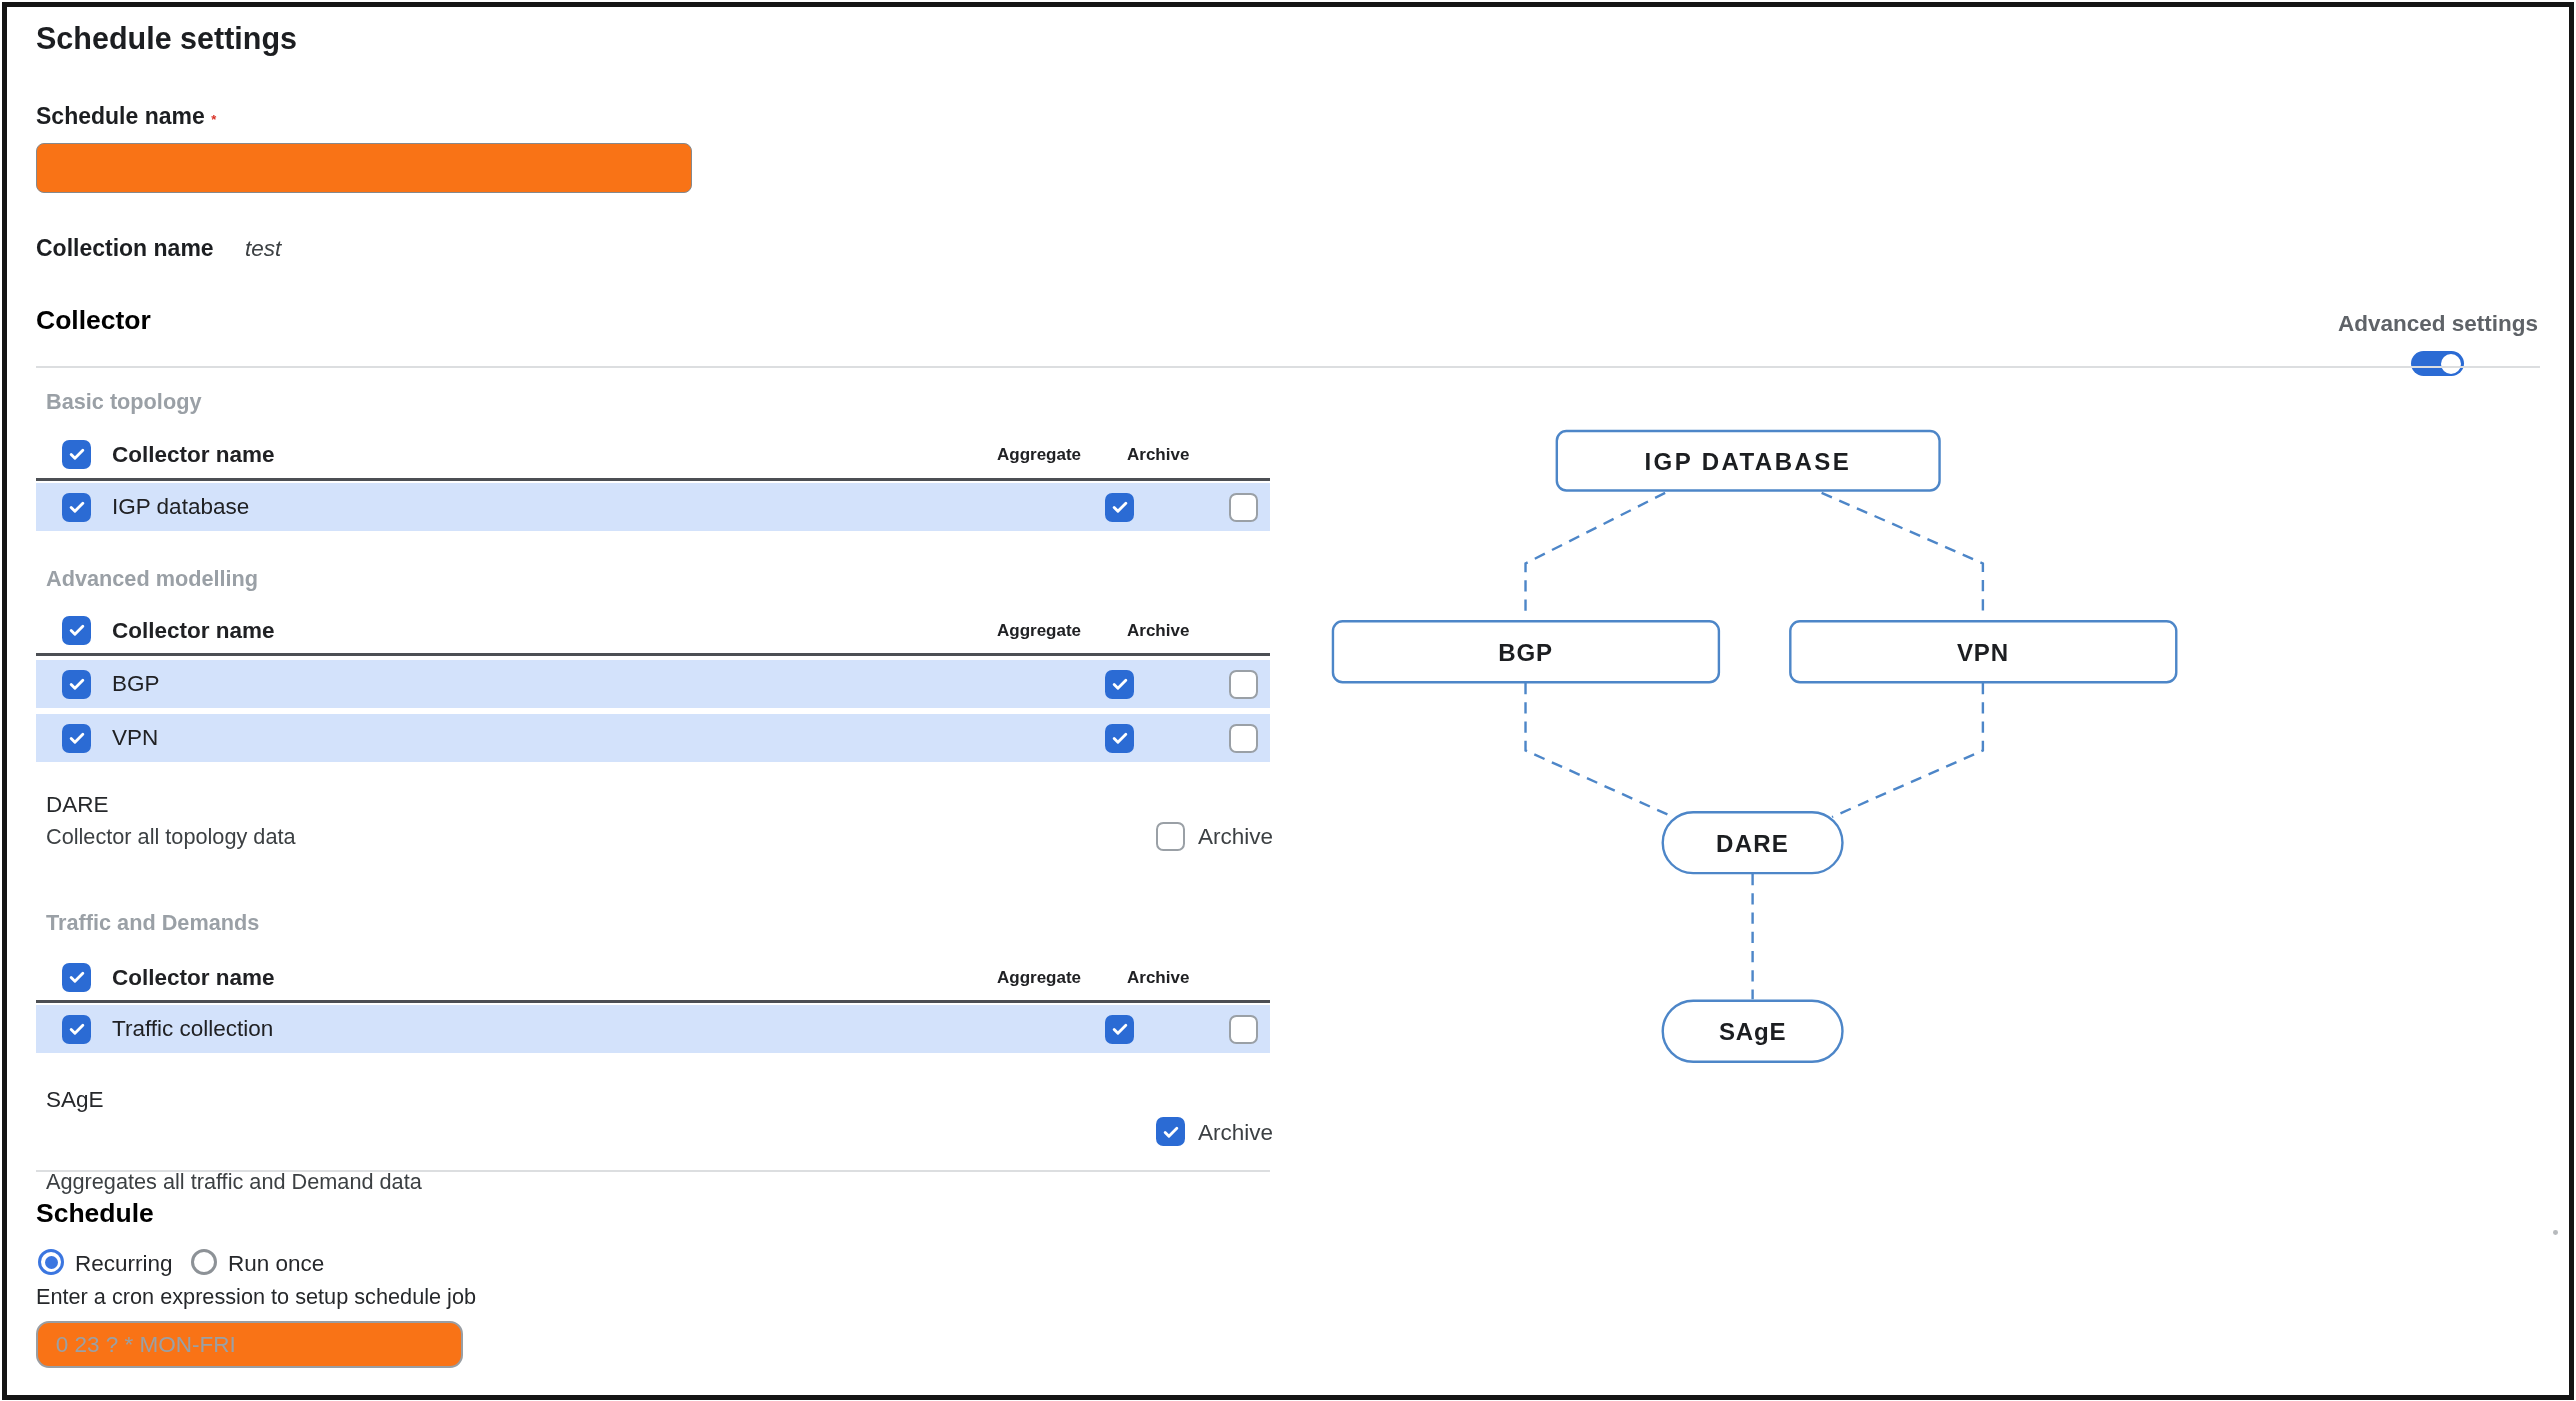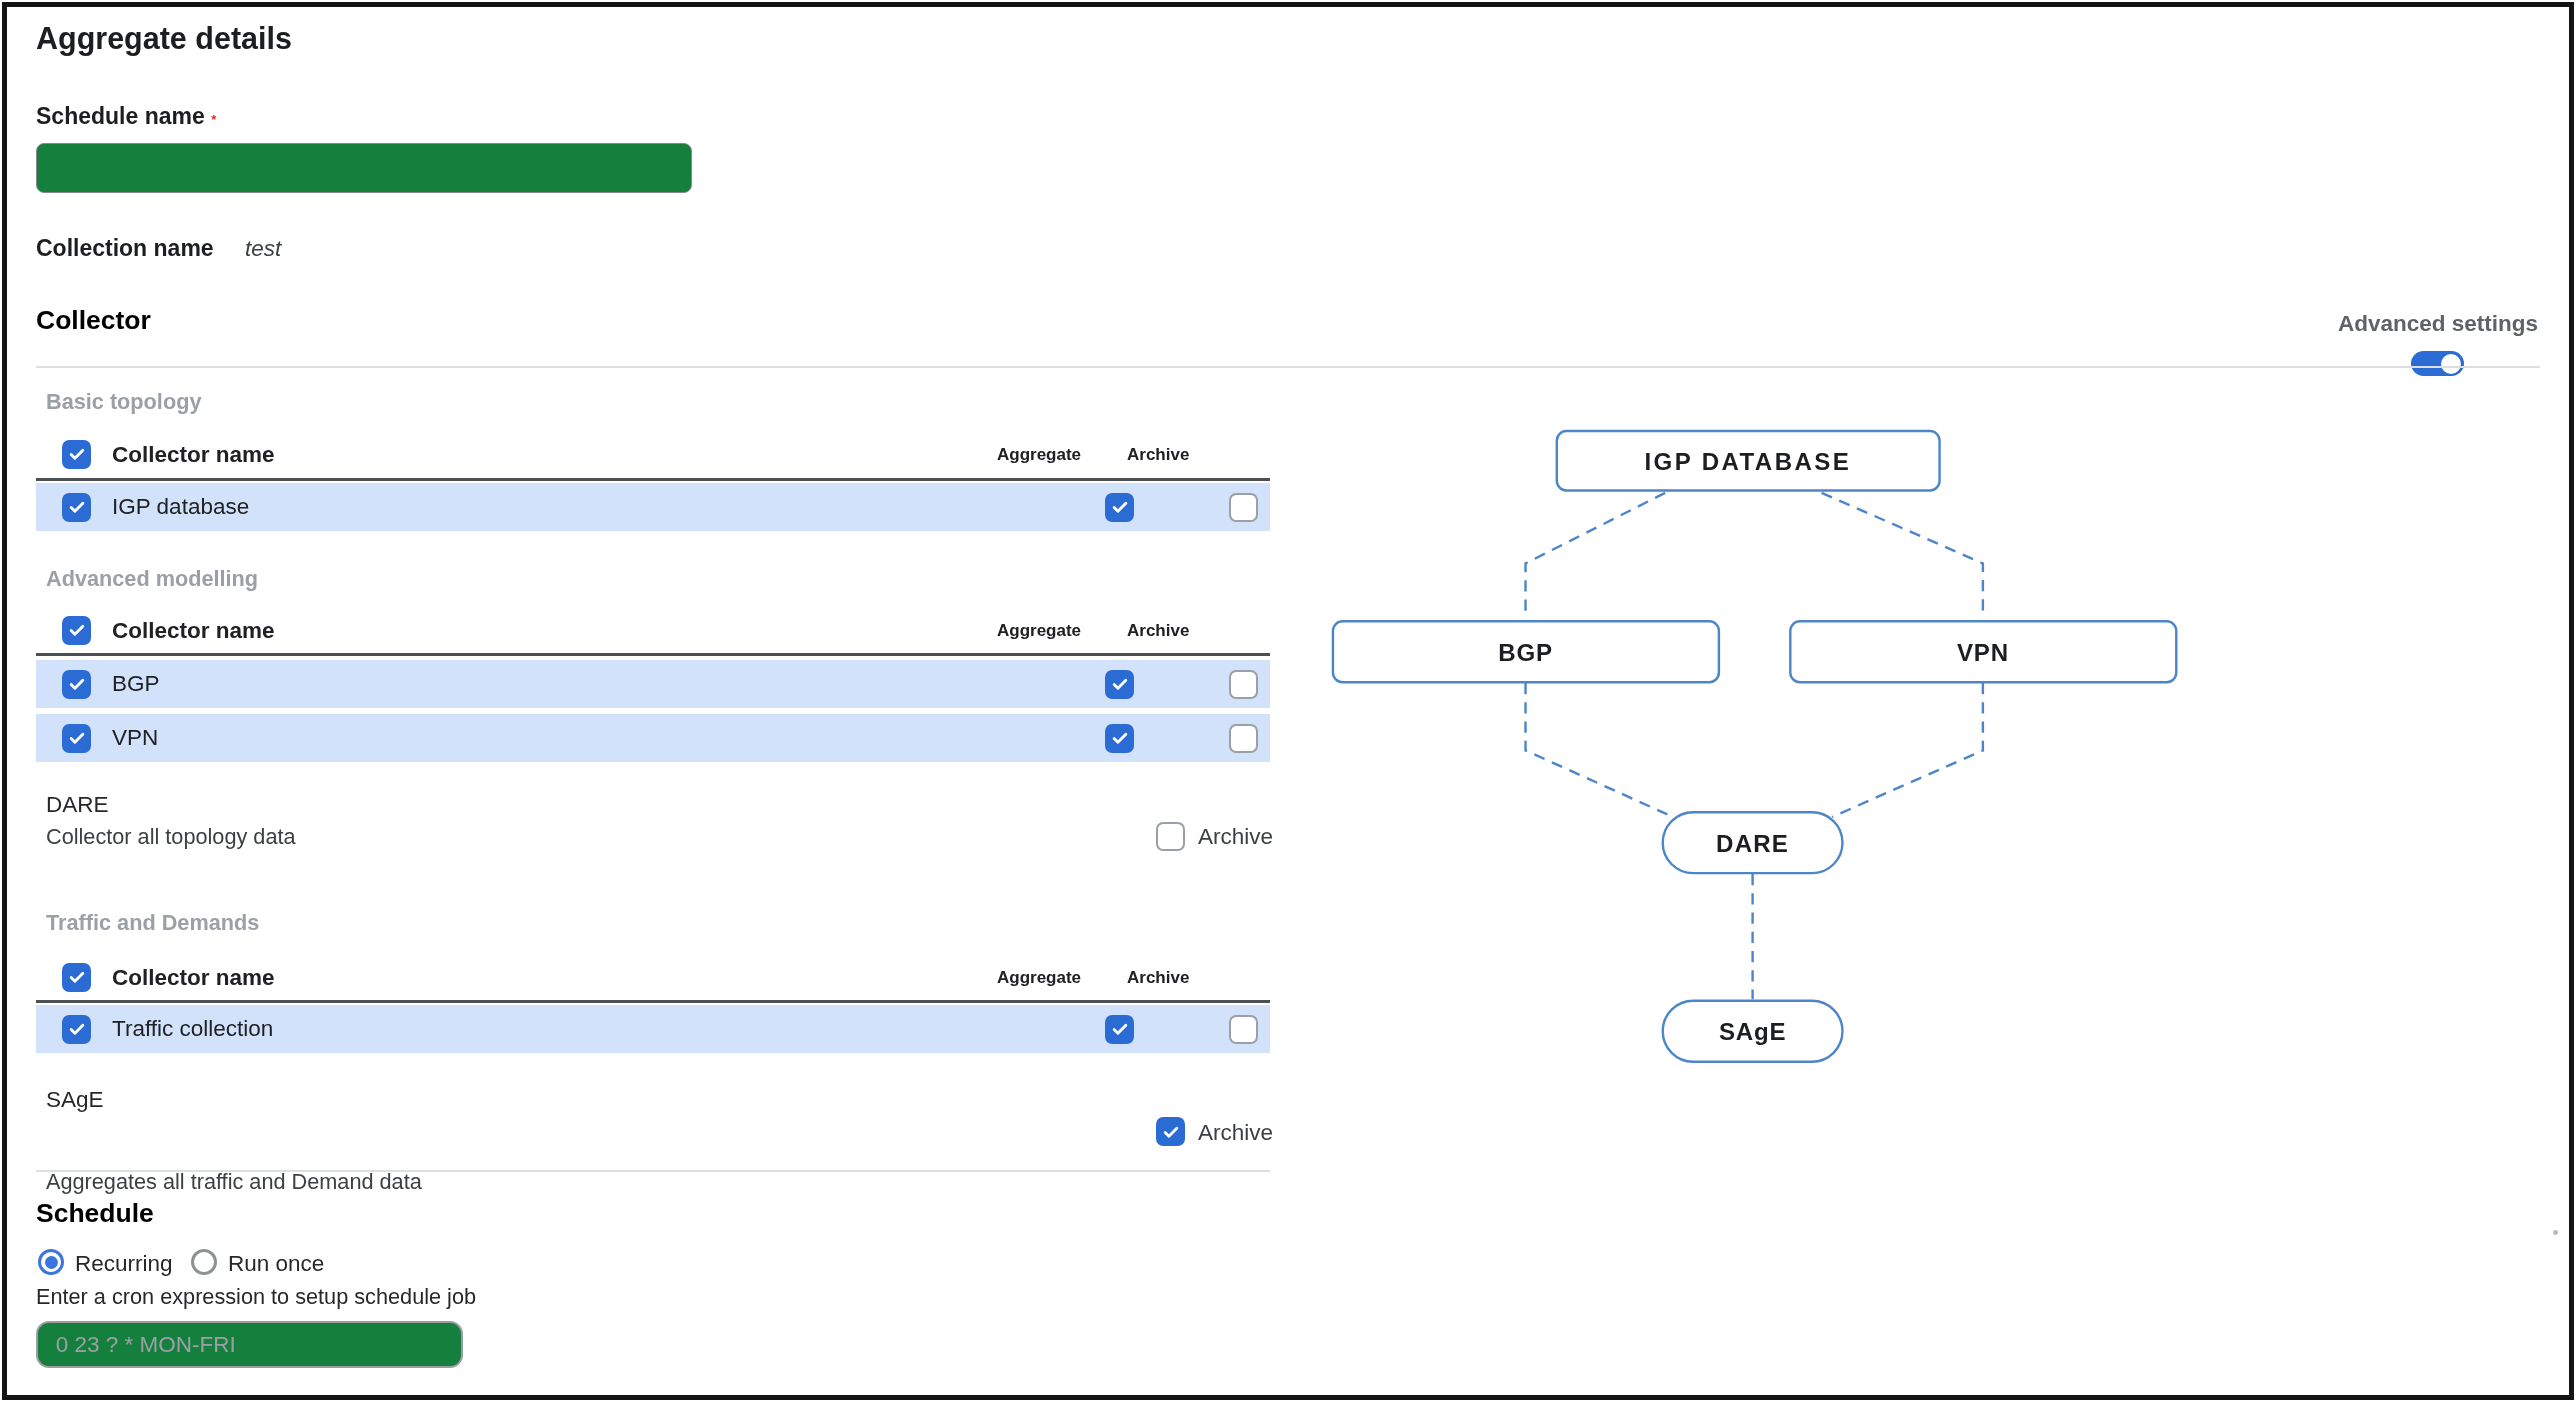--- a/index.html
+++ b/index.html
@@ -18,21 +18,21 @@
   .page{position:relative;width:2576px;height:1402px;background:#fff;overflow:hidden;}
   .frame{position:absolute;left:1.6px;top:1.6px;right:1.6px;bottom:1.6px;border:5.6px solid #141414;pointer-events:none;z-index:50;}
 
   .abs{position:absolute;}
   .page-title{font-size:30.5px;font-weight:700;color:#1c1e21;}
   .field-label{font-size:23px;font-weight:700;color:#1c1e21;}
   .req{color:#d93025;font-weight:700;margin-left:6.4px;}
   .section-heading{font-size:26.5px;font-weight:700;color:#000000;}
   .value-text{font-size:22.5px;color:var(--md-text);}
 
-  .text-input{border:1.6px solid #85898d;border-radius:8px;background:#15803d;font-size:22.5px;
+  .text-input{border:1.6px solid #85898d;border-radius:8px;background:#f97316;font-size:22.5px;
     padding:0 17.7px;color:var(--dk-text);outline:none;font-family:inherit;}
   .cron-input{border:2.4px solid #9a9ea3;border-radius:13px;}
   .text-input::placeholder{color:#9aa0a6;}
 
   .divider{height:1.6px;background:var(--divider);}
 
   
   .adv{display:flex;align-items:center;gap:14.4px;flex-direction:column;}
   .adv-label{font-size:22.5px;font-weight:600;color:#5f6368;}
   .toggle{position:relative;width:53px;height:25px;border-radius:13.6px;background:var(--blue);cursor:pointer;}
@@ -70,21 +70,21 @@
 
   .diagram-text{font-weight:700;font-size:30px;fill:#1c1e21;}
   .artifact-dot{position:absolute;width:4.8px;height:4.8px;border-radius:50%;background:#b7babd;}
 </style>
 </head>
 <body>
 
 <div class="page">
   <div class="frame"></div>
 
-  <div class="abs page-title" style="left:36px;top:21px;">Aggregate details</div>
+  <div class="abs page-title" style="left:36px;top:21px;">Schedule settings</div>
 
   <div class="abs" style="left:36px;top:103px;">
     <span class="field-label">Schedule name</span><span class="req">*</span>
   </div>
   <input class="abs text-input" style="left: 36px; top: 143px; width: 656px; height: 50px;" value="">
 
   <div class="abs field-label" style="left:36px;top:235px;">Collection name</div>
   <div class="abs value-text" style="left:245px;top:236px;font-style:italic;">test</div>
 
   <div class="abs section-heading" style="left:36px;top:305px;">Collector</div>

